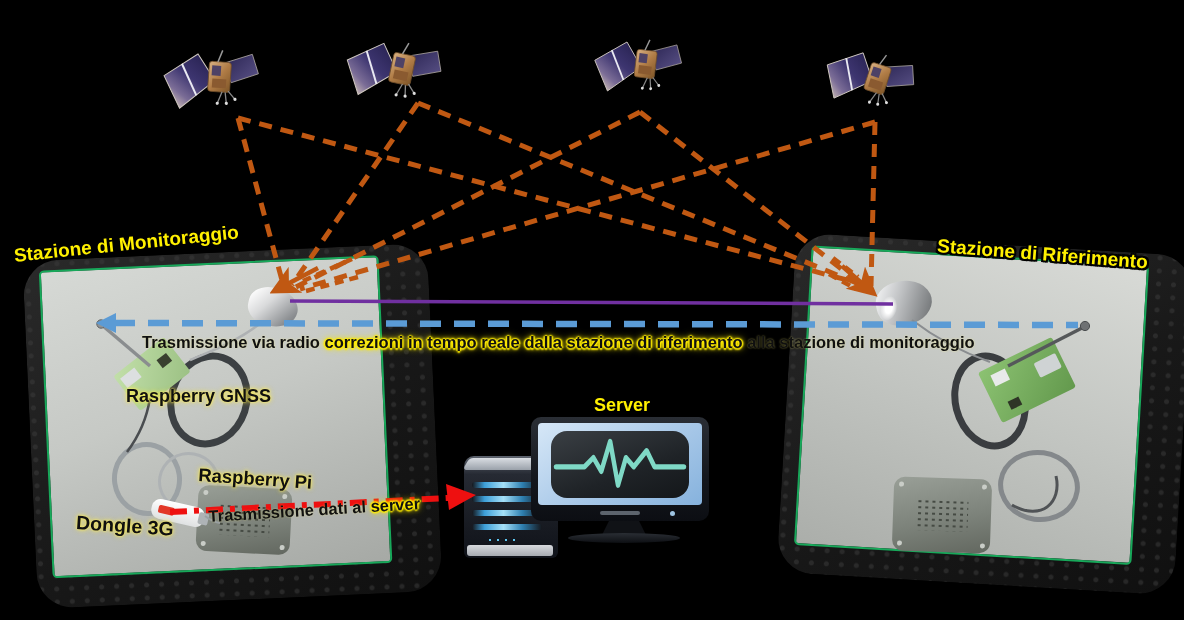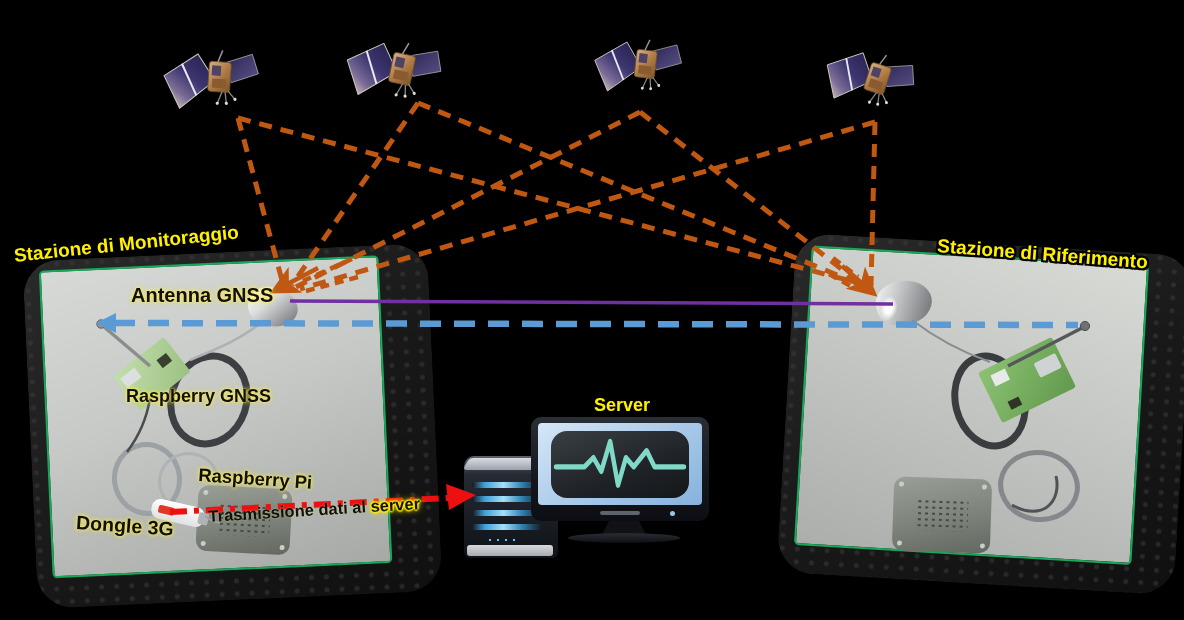--- a/index.html
+++ b/index.html
@@ -276,20 +276,20 @@
     <g>
         <use href="#sat" transform="translate(592,42) scale(0.92) rotate(-3)"></use>
       </g>
     <g>
         <use href="#sat" transform="translate(828,46) scale(0.94) rotate(8)"></use>
       </g>
   </svg>
 
   <div class="lbl ytitle" id="lbl-station-mon">Stazione di Monitoraggio</div>
   <div class="lbl ytitle" id="lbl-station-rif">Stazione di Riferimento</div>
-  <div class="lbl blk" id="lbl-antenna">Antenna GNSS</div>
+  <div class="lbl" id="lbl-radio"><span class="plain">Trasmissione via radio </span><span class="glow">correzioni in tempo reale dalla stazione di riferimento</span><span class="plain"> alla stazione di monitoraggio</span></div>
   <div class="lbl blk" id="lbl-ricevitore">Raspberry GNSS</div>
   <div class="lbl blk" id="lbl-raspberry">Raspberry Pi</div>
   <div class="lbl blk" id="lbl-dongle">Dongle 3G</div>
   <div class="lbl" id="lbl-dati"><span class="plain">Trasmissione dati al </span><span class="glow">server</span></div>
   <div class="lbl ytitle" id="lbl-server">Server</div>
 
 </div>
 
 </body></html>

